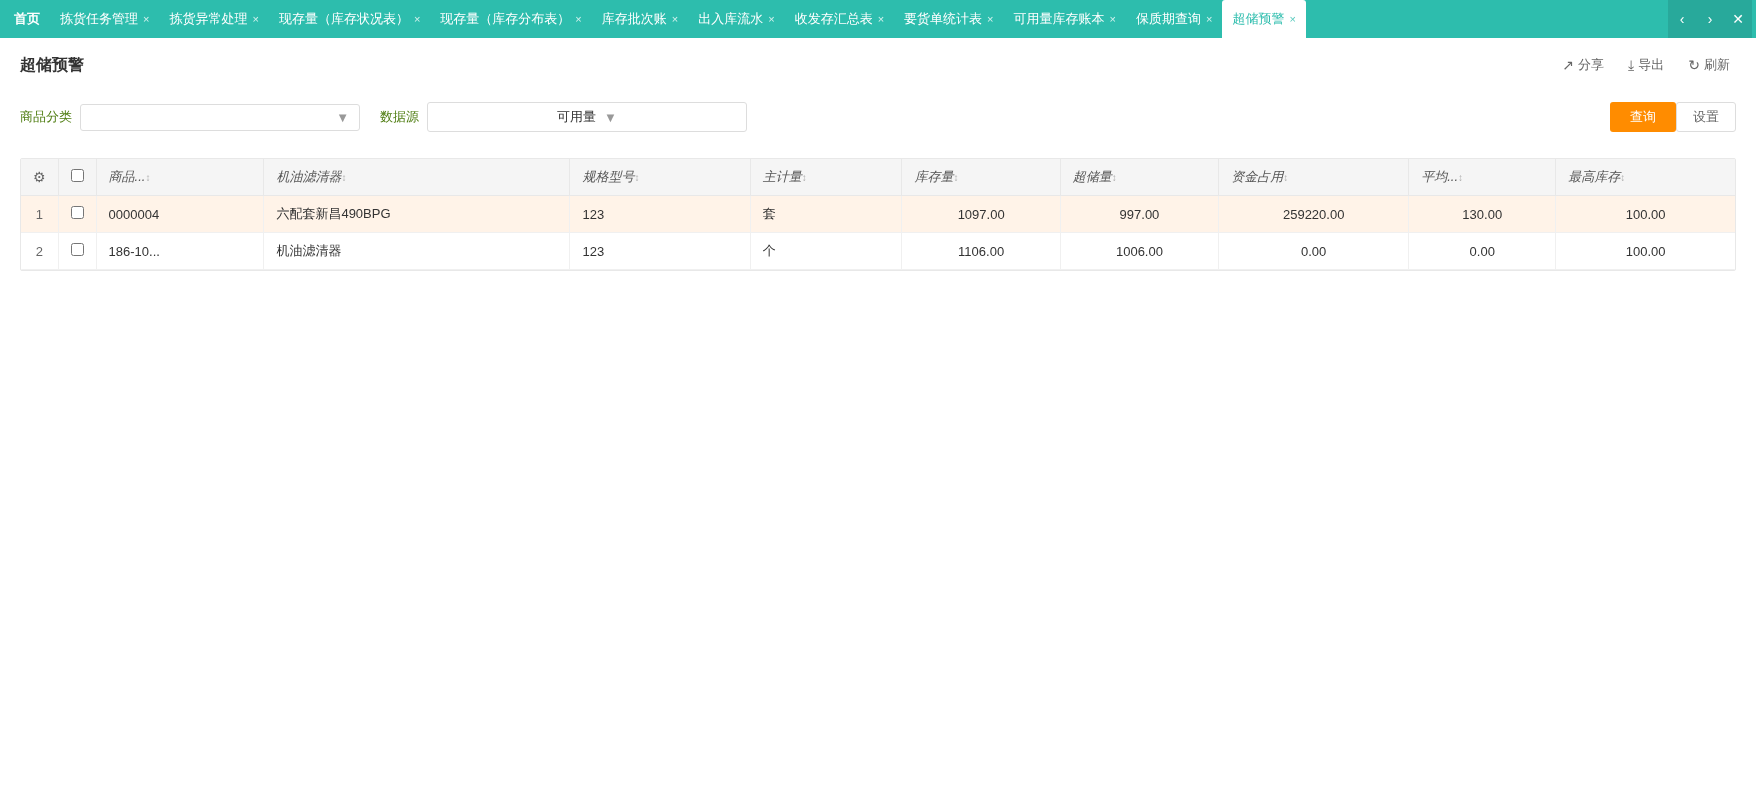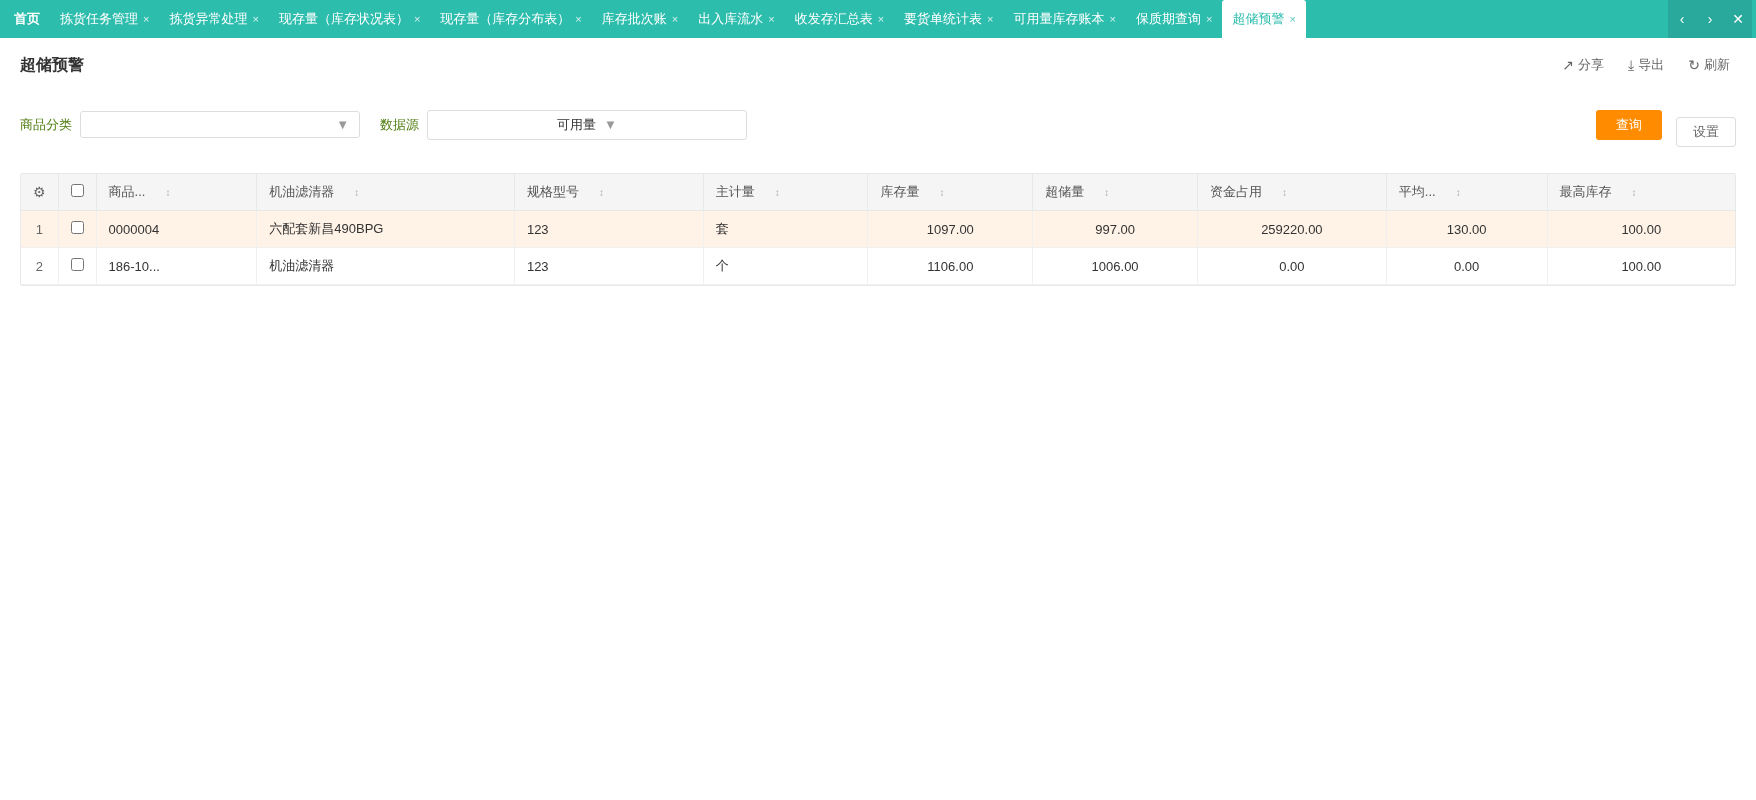--- a/index.html
+++ b/index.html
@@ -121,42 +121,40 @@
     .filter-select .arrow { color: #999; margin-left: 8px; }
     .filter-select-value { color: #999; font-size: 13px; }
     .filter-select-datasource {
       min-width: 320px;
       justify-content: center;
     }
     .datasource-value { color: #333; font-size: 13px; }
 
     .filter-buttons {
       display: flex;
-      gap: 14px;
+      gap: 0;
       margin-left: auto;
-      align-items: center;
     }
     .btn-query {
       background: #ff8c00;
       color: #fff;
       border: none;
       border-radius: 3px;
       padding: 6px 20px;
       cursor: pointer;
       font-size: 13px;
     }
     .btn-settings {
       background: #fff;
       color: #666;
       border: 1px solid #ddd;
       border-radius: 3px;
       padding: 5px 16px;
       cursor: pointer;
       font-size: 13px;
-      margin-top: 15px;
     }
 
     
     .table-container {
       border: 1px solid #e8e8e8;
       border-radius: 2px;
       overflow: hidden;
     }
     table {
       width: 100%;
@@ -172,21 +170,22 @@
       text-align: left;
       color: #555;
       font-weight: normal;
       white-space: nowrap;
       border-right: 1px solid #e8e8e8;
     }
     thead th:last-child { border-right: none; }
     .th-sort {
       display: flex;
       align-items: center;
-      gap: 20px;
+      gap: 0;
+      font-style: italic;
     }
     .sort-icon { color: #aaa; font-size: 10px; }
     tbody tr {
       border-bottom: 1px solid #f0f0f0;
     }
     tbody tr.row-highlighted { background: #fff3e8; }
     tbody td {
       padding: 9px 12px;
       color: #333;
       border-right: 1px solid #f0f0f0;

